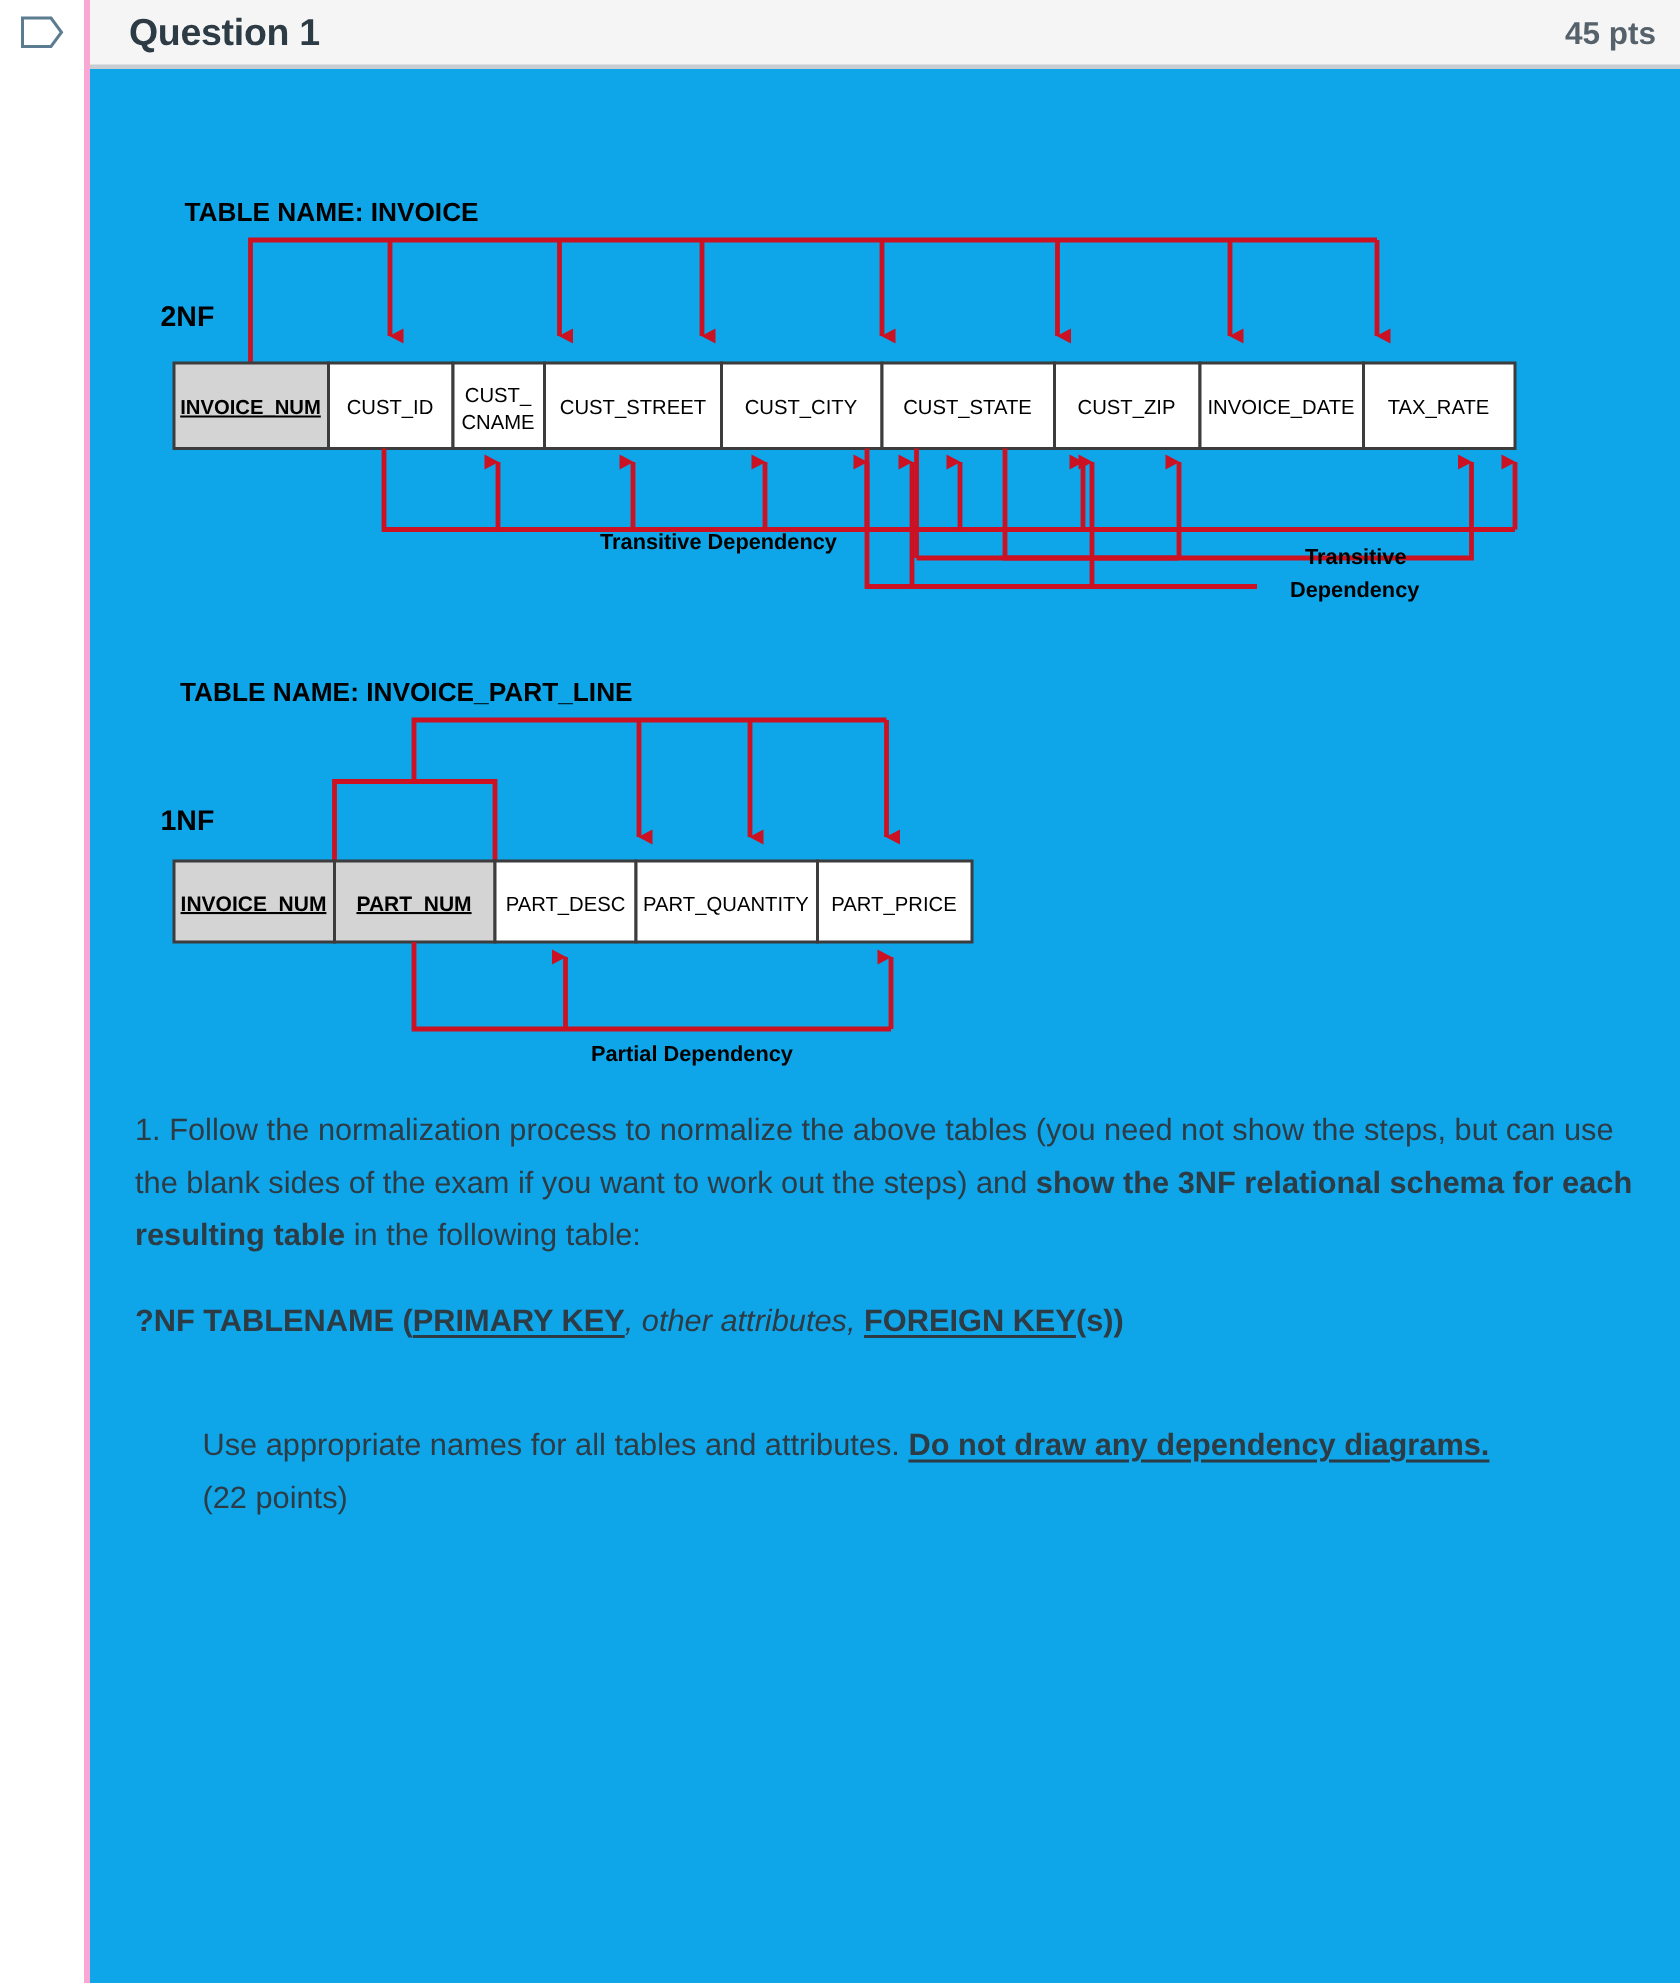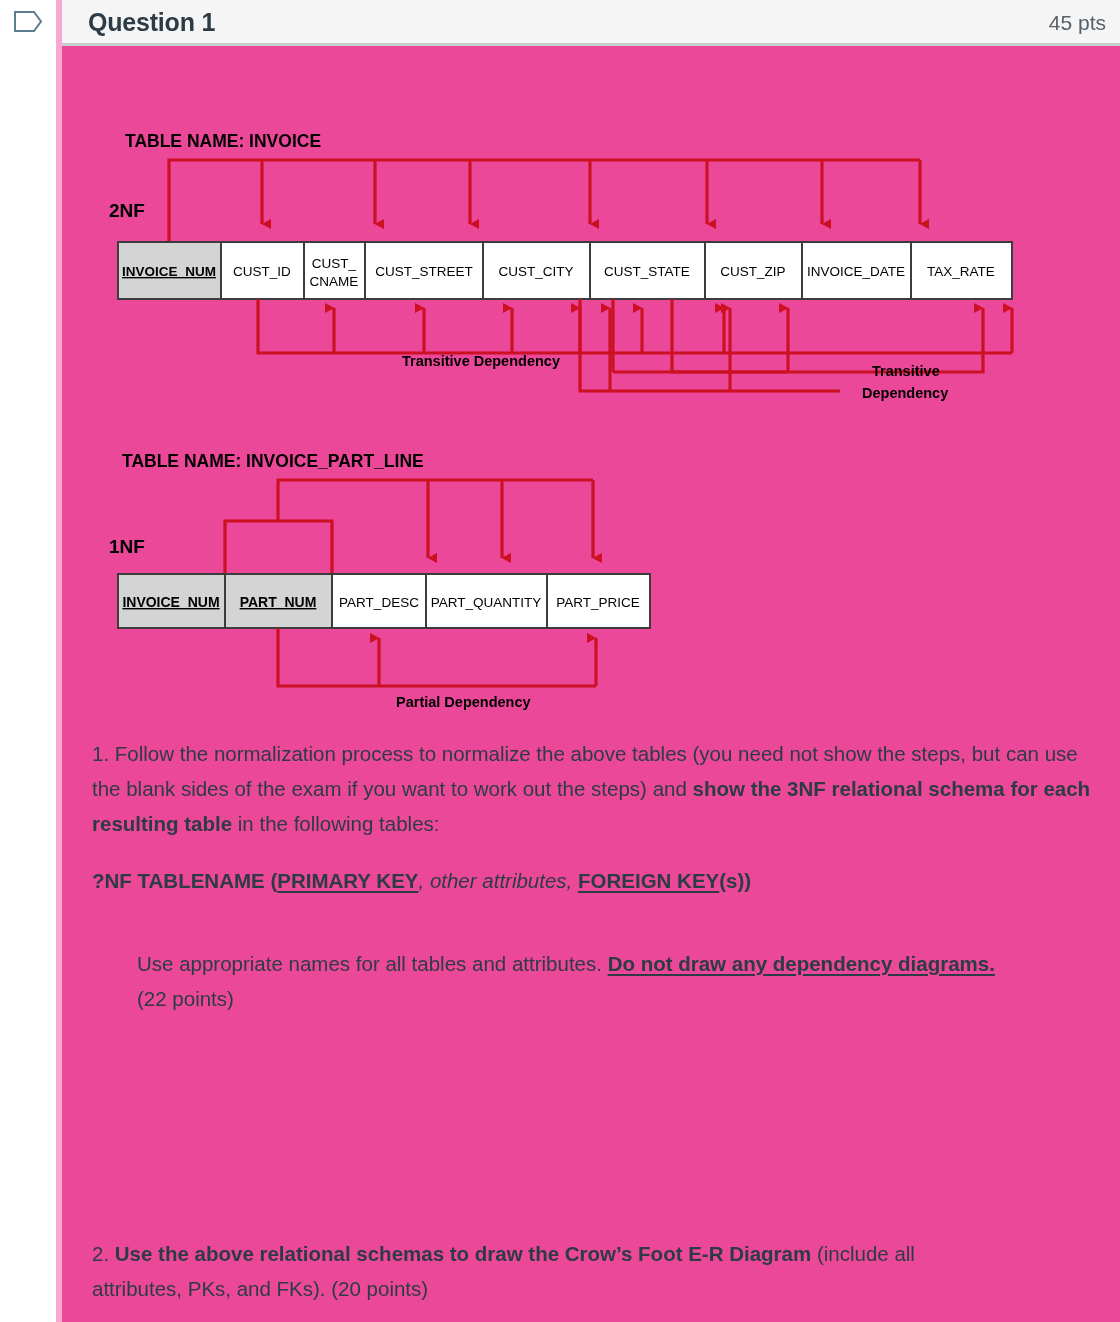--- a/index.html
+++ b/index.html
@@ -11,25 +11,25 @@
     overflow:hidden;
   }
   .page{position:relative;width:1120px;height:1322px;}
 
   
   .gutter{position:absolute;left:0;top:0;width:56px;height:1322px;background:#fff;}
   .flag-icon{position:absolute;left:12px;top:8px;width:32px;height:28px;}
 
   
   .q-card{position:absolute;left:56px;top:0;width:1064px;height:1322px;
-          border-left:6px solid #f9a8d4;box-sizing:border-box;background:#ec4899;}
+          border-left:4px solid #f9a8d4;box-sizing:border-box;background:#0ea5e9;}
   .q-header{position:absolute;left:0;top:0;width:1062px;height:46px;
             background:#f5f5f5;border-bottom:3px solid #c7cdd1;box-sizing:border-box;}
   .q-title{position:absolute;left:26px;top:8px;font-size:25px;font-weight:bold;color:#2d3b45;letter-spacing:-.2px;}
-  .q-points{position:absolute;right:18px;top:11px;font-size:21px;font-weight:normal;color:#55626b;}
+  .q-points{position:absolute;right:18px;top:11px;font-size:21px;font-weight:bold;color:#55626b;}
 
   
   .diagram-wrap{position:absolute;left:0;top:46px;width:1062px;height:1104px;}
   svg.dia{position:absolute;left:0;top:0;}
 
   
   .body-text{position:absolute;left:30px;width:1000px;font-size:20.5px;line-height:35px;color:#2d3b45;}
   .p1{top:690px;}
   .p2{top:817px;font-weight:bold;}
   .p3{top:900px;margin-left:45px;}
@@ -169,32 +169,28 @@
           <path d="M216,582 L216,640 L534,640"></path>
           <path d="M317,640 L317,592" marker-end="url(#arrUp)"></path>
           <path d="M534,640 L534,592" marker-end="url(#arrUp)"></path>
         </g>
         <text x="334" y="661" font-family="Liberation Sans, sans-serif" font-size="14.5" font-weight="bold" fill="#000">Partial Dependency</text>
       </svg>
 
       <div class="body-text p1">
         <span>1. Follow the normalization process to normalize the above tables (you need not show the</span>
         <span>steps, but can use the blank sides of the exam if you want to work out the steps) and </span><b>show</b>
-        <b>the 3NF relational schema for each resulting table</b><span> in the following tables:</span>
+        <b>the 3NF relational schema for each resulting table</b><span> in the following table:</span>
       </div>
 
       <div class="body-text p2">
         <span>?NF TABLENAME (</span><span class="u">PRIMARY KEY</span><span class="nb">, other attributes, </span><span class="u">FOREIGN KEY</span><span>(s))</span>
       </div>
 
       <div class="body-text p3">
         <span>Use appropriate names for all tables and attributes. </span><b class="u">Do not draw any dependency diagrams.</b><br>
         <span>(22 points)</span>
       </div>
 
-      <div class="body-text p4">
-        <span>2. </span><b>Use the above relational schemas to draw the Crow’s Foot E-R Diagram</b><span> (include all</span><br>
-        <span>attributes, PKs, and FKs). (20 points)</span>
-      </div>
 
     </div>
   </div>
 </div>
 
 </body></html>

